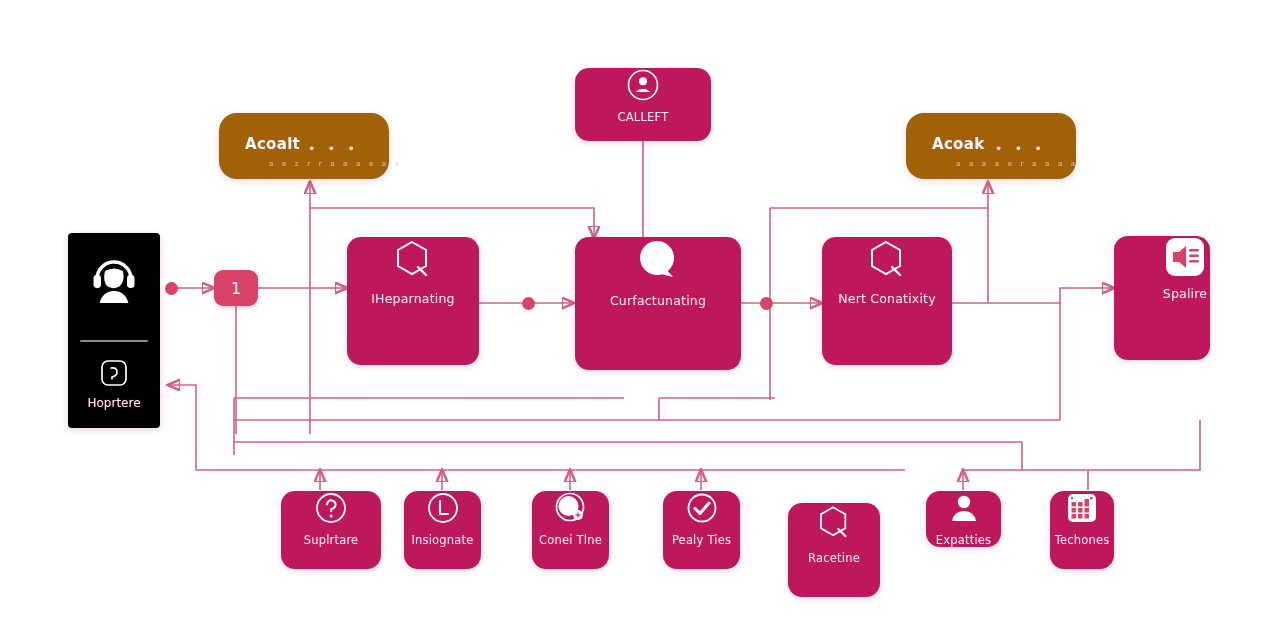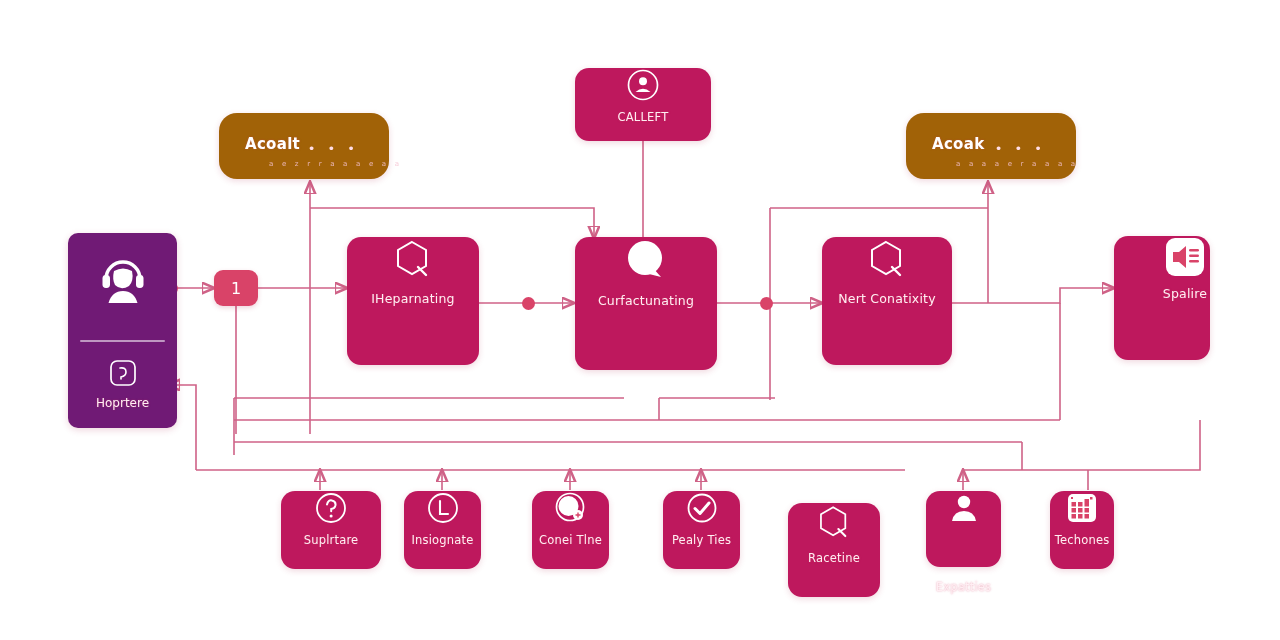--- a/index.html
+++ b/index.html
@@ -55,22 +55,22 @@
     font-size:13px;letter-spacing:4px;color:#ffdde6;
   }
   .banner .bsub{
     margin-top:7px;margin-left:24px;
     font-size:7px;letter-spacing:3.2px;color:#f6c3d2;
     opacity:.85;white-space:nowrap;
   }
 
   
   #left-rail{
-    position:absolute;left:68px;top:233px;width:109px;height:195px;
-    background:#701a75;border-radius:10px;
+    position:absolute;left:68px;top:233px;width:92px;height:195px;
+    background:#000000;border-radius:4px;
     box-shadow:0 2px 7px rgba(170,40,80,0.2);
     filter:blur(0.35px);
   }
   #left-rail .divider{
     position:absolute;left:12px;right:12px;top:107px;height:1.6px;
     background:rgba(255,255,255,.55);border-radius:2px;
   }
   #left-rail .rail-top{position:absolute;left:0;right:0;top:18px;display:flex;justify-content:center;}
   #left-rail .rail-bot{position:absolute;left:0;right:0;top:125px;display:flex;flex-direction:column;align-items:center;}
   #left-rail .label{font-size:12px;color:#ffeef3;margin-top:8px;text-shadow:0 0 2px rgba(210,60,100,.5);}
@@ -206,21 +206,21 @@
   <div class="node" style="left:347px;top:237px;width:132px;height:128px;">
     <span>
       <svg class="gl" width="46" height="46" viewBox="0 0 46 46">
         <path d="M22 5 L36 13 L36 29 L22 37 L8 29 L8 13 z" fill="none" stroke="#ffffff" stroke-width="2"></path>
         <line x1="28" y1="30" x2="36" y2="38" stroke="#ffffff" stroke-width="2.4" stroke-linecap="round"></line>
       </svg>
     </span>
     <div class="label">IHeparnating</div>
   </div>
 
-  <div class="node" style="left:575px;top:237px;width:142px;height:133px;">
+  <div class="node" style="left:575px;top:237px;width:166px;height:133px;">
     <span>
       <svg class="gl" width="50" height="48" viewBox="0 0 50 48">
         <circle cx="24" cy="21" r="17" fill="#ffffff"></circle>
         <path d="M32 31 L40 40 L28 37 z" fill="#ffffff"></path>
       </svg>
     </span>
     <div class="label">Curfactunating</div>
   </div>
 
   <div class="node" style="left:822px;top:237px;width:130px;height:128px;">
@@ -292,21 +292,21 @@
   <div class="node" style="left:788px;top:474px;width:92px;height:94px;margin-top:29px;">
     <span>
       <svg class="gl" width="40" height="40" viewBox="0 0 46 46">
         <path d="M22 5 L36 13 L36 29 L22 37 L8 29 L8 13 z" fill="none" stroke="#ffffff" stroke-width="2"></path>
         <line x1="28" y1="30" x2="36" y2="38" stroke="#ffffff" stroke-width="2.4" stroke-linecap="round"></line>
       </svg>
     </span>
     <div class="label small">Racetine</div>
   </div>
 
-  <div class="node" style="left:926px;top:491px;width:75px;height:76px;gap:47px;">
+  <div class="node" style="left:926px;top:491px;width:75px;height:56px;">
     <span>
       <svg class="gl" width="32" height="34" viewBox="0 0 32 34">
         <circle cx="16" cy="11" r="6.2" fill="#ffffff"></circle>
         <path d="M4 30 q2 -10 12 -10 q10 0 12 10 z" fill="#ffffff"></path>
       </svg>
     </span>
     <div class="label small">Expatties</div>
   </div>
 
   <div class="node" style="left:1050px;top:491px;width:64px;height:78px;">

